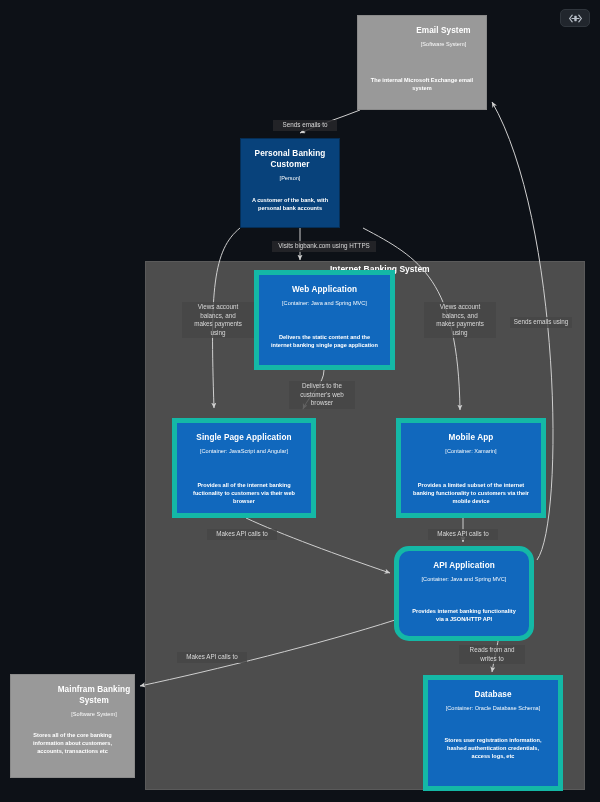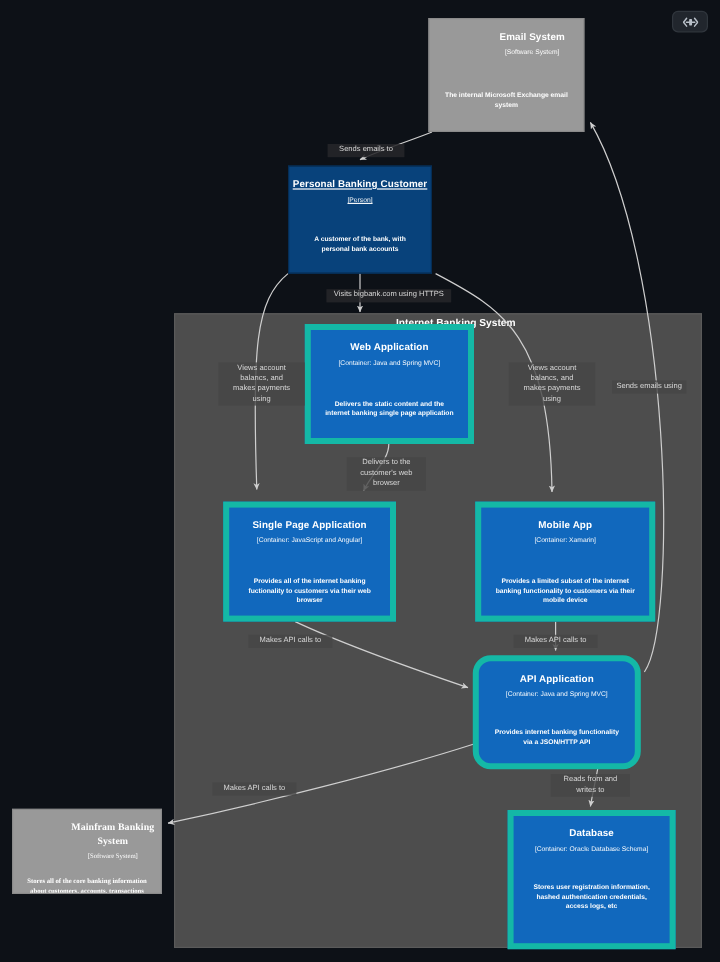--- a/index.html
+++ b/index.html
@@ -127,36 +127,36 @@
     </g>
   </svg>
 
   <div class="node system" style="left:357px; top:15px; width:130px; height:95px;">
     <div class="n-title">Email System</div>
     <div class="n-type">[Software System]</div>
     <div class="n-desc" style="top:60px;">The internal Microsoft Exchange
 email system</div>
   </div>
 
-  <div class="node person" style="left:240px; top:138px; width:120px; height:90px;text-decoration:underline;">
+  <div class="node person" style="left:240px; top:138px; width:100px; height:90px;">
     <div class="n-title">Personal Banking Customer</div>
     <div class="n-type">[Person]</div>
     <div class="n-desc" style="top:57px;">A customer of the bank, with
 personal bank accounts</div>
   </div>
 
   <div class="node container" style="left:254px; top:270px; width:141px; height:100px;">
     <div class="n-title">Web Application</div>
     <div class="n-type">[Container: Java and Spring MVC]</div>
     <div class="n-desc" style="top:58px;">Delivers the static content and the
 internet banking single page
 application</div>
   </div>
 
-  <div class="node container" style="left:172px; top:418px; width:144px; height:100px;margin-left:14px;">
+  <div class="node container" style="left:172px; top:418px; width:144px; height:100px;">
     <div class="n-title">Single Page Application</div>
     <div class="n-type">[Container: JavaScript and Angular]</div>
     <div class="n-desc" style="top:58px;">Provides all of the internet banking
 fuctionality to customers via their
 web browser</div>
   </div>
 
   <div class="node container" style="left:396px; top:418px; width:150px; height:100px;">
     <div class="n-title">Mobile App</div>
     <div class="n-type">[Container: Xamarin]</div>
@@ -173,21 +173,21 @@
   </div>
 
   <div class="node container" style="left:423px; top:675px; width:140px; height:116px;">
     <div class="n-title">Database</div>
     <div class="n-type">[Container: Oracle Database Schema]</div>
     <div class="n-desc" style="top:56px;">Stores user registration information,
 hashed authentication credentials,
 access logs, etc</div>
   </div>
 
-  <div class="node system" style="left:10px; top:674px; width:125px; height:71px;font-family:Liberation Serif, serif;">
+  <div class="node system" style="left:10px; top:674px; width:125px; height:104px;">
     <div class="n-title">Mainfram Banking System</div>
     <div class="n-type">[Software System]</div>
     <div class="n-desc" style="top:56px;">Stores all of the core banking
 information about customers,
 accounts, transactions etc</div>
   </div>
 
   <div class="edge-label on-dark" style="left:273px; top:120px; width:64px;">Sends emails to</div>
 
   <div class="edge-label on-dark" style="left:272px; top:241px; width:104px;">Visits bigbank.com using HTTPS</div>

